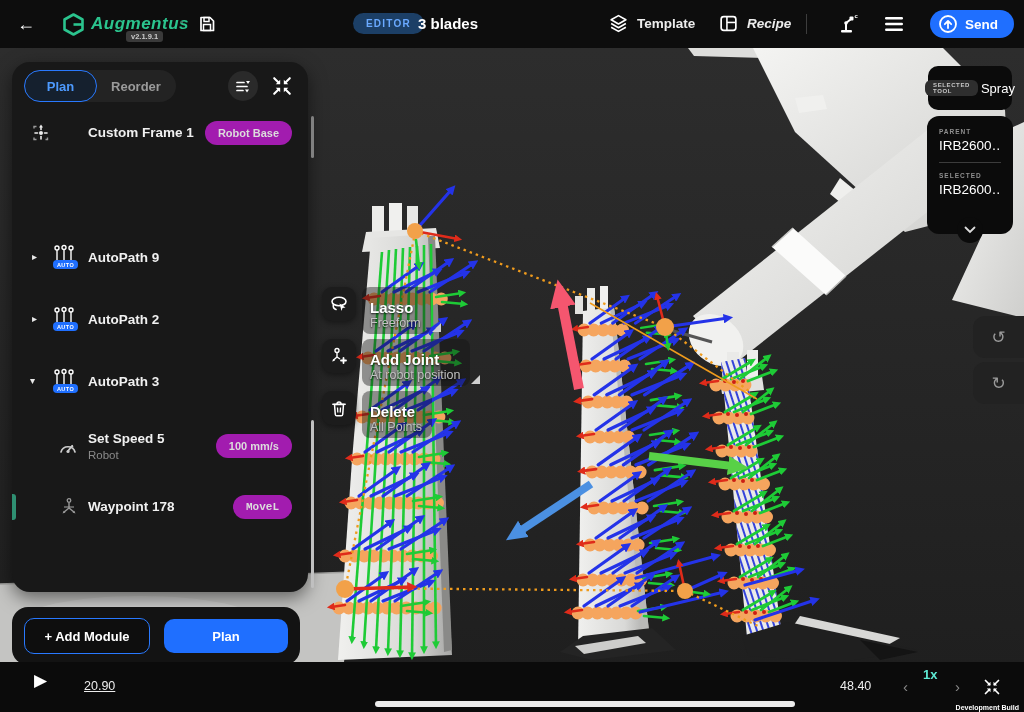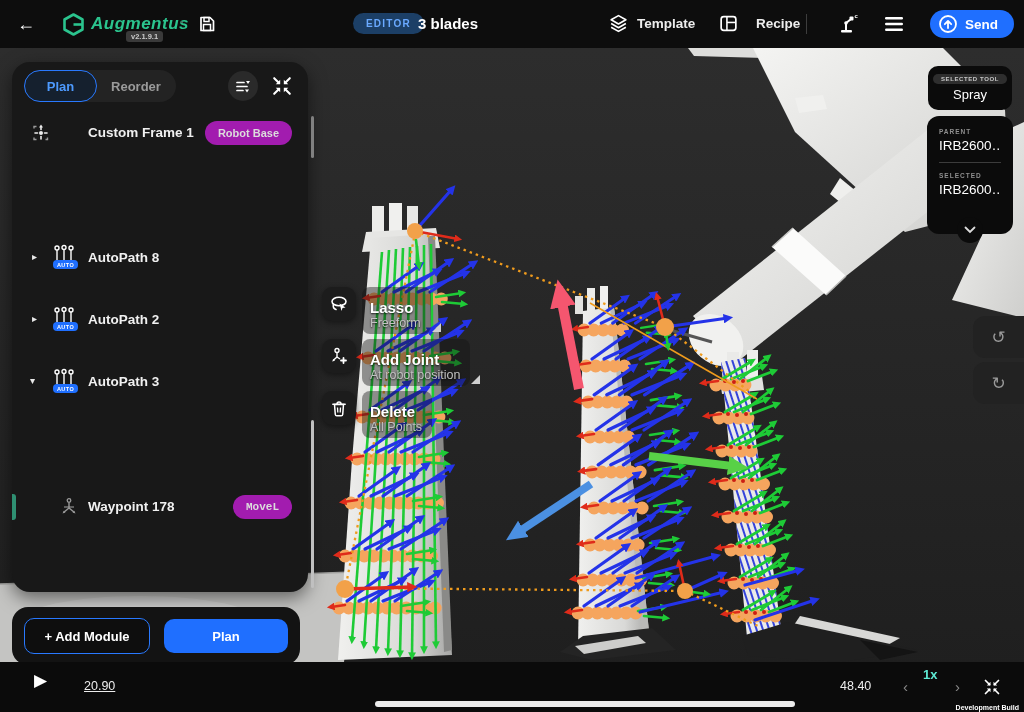--- a/index.html
+++ b/index.html
@@ -49,21 +49,21 @@
   .ctx-row{position:absolute;display:flex;align-items:flex-start;gap:6px;z-index:20;}
   .ctx-icon{width:34px;height:34px;background:#1c1c1c;border-radius:10px;display:flex;
       align-items:center;justify-content:center;box-shadow:0 2px 6px rgba(0,0,0,.45);}
   .ctx-text{background:rgba(18,18,18,.42);border-radius:8px;padding:12px 10px 4px 8px;position:relative;}
   .ctx-title{font-size:15px;font-weight:600;color:#fff;text-shadow:0 1px 2px rgba(0,0,0,.8);}
   .ctx-sub{font-size:12.5px;color:#c2c2c2;text-shadow:0 1px 2px rgba(0,0,0,.8);}
   .ctx-corner{position:absolute;right:-10px;bottom:2px;width:0;height:0;
       border-bottom:9px solid #cfcfcf;border-left:9px solid transparent;}
   
   #tool-card{left:928px;top:66px;width:84px;height:44px;background:#0b0b0b;border-radius:10px;
-      z-index:10;display:flex;flex-direction:column;align-items:center;justify-content:center;gap:3px;}
+      z-index:10;display:flex;flex-direction:row;align-items:center;justify-content:center;gap:3px;}
   #tool-tag{background:#2e2e2e;color:#c8c8c8;font-size:6px;font-weight:700;letter-spacing:.6px;
       padding:2px 8px;border-radius:6px;}
   #tool-name{font-size:13px;color:#fff;font-weight:500;}
   #sel-card{left:927px;top:116px;width:86px;height:118px;background:#0b0b0b;border-radius:12px;
       z-index:10;padding:12px 12px 0 12px;box-sizing:border-box;}
   .sel-label{font-size:6.5px;font-weight:700;letter-spacing:1px;color:#8f8f8f;}
   .sel-value{font-size:13.5px;color:#fff;font-weight:500;margin-top:3px;white-space:nowrap;
       overflow:hidden;}
   #sel-divider{border:none;border-top:1px solid #3c3c3c;margin:9px 0;}
   #sel-chevron{left:957px;top:217px;width:26px;height:26px;border-radius:50%;background:#0b0b0b;
@@ -332,21 +332,21 @@
   <span class="abs" style="left:418px;top:15px;font-size:15px;font-weight:600;color:#fff;">3 blades</span>
 
   <div class="abs" style="left:608px;top:13px;display:flex;align-items:center;gap:8px;">
     <svg width="21" height="21" viewBox="0 0 20 20">
       <polygon points="10,2.5 17,6.5 10,10.5 3,6.5" fill="none" stroke="#fff" stroke-width="1.6" stroke-linejoin="round"></polygon>
       <polyline points="3,10 10,14 17,10" fill="none" stroke="#fff" stroke-width="1.6" stroke-linejoin="round"></polyline>
       <polyline points="3,13.5 10,17.5 17,13.5" fill="none" stroke="#fff" stroke-width="1.6" stroke-linejoin="round"></polyline>
     </svg>
     <span class="tb-label">Template</span>
   </div>
-  <div class="abs" style="left:718px;top:13px;display:flex;align-items:center;gap:17px;">
+  <div class="abs" style="left:718px;top:13px;display:flex;align-items:center;gap:8px;font-style:italic;">
     <svg width="21" height="21" viewBox="0 0 20 20">
       <rect x="3" y="3.5" width="14" height="13" rx="2.5" fill="none" stroke="#fff" stroke-width="1.6"></rect>
       <line x1="8.5" y1="3.5" x2="8.5" y2="16.5" stroke="#fff" stroke-width="1.5"></line>
       <line x1="8.5" y1="9" x2="17" y2="9" stroke="#fff" stroke-width="1.5"></line>
     </svg>
     <span class="tb-label">Recipe</span>
   </div>
   <div class="abs" style="left:806px;top:14px;width:1px;height:20px;background:#3d3d3d;"></div>
   <div class="abs tb-icon" style="left:834px;top:11px;">
     <svg width="26" height="26" viewBox="0 0 26 26">
@@ -434,21 +434,21 @@
       <g stroke="#fff" stroke-width="1.4" fill="none">
         <circle cx="5" cy="4" r="2"></circle>
           <circle cx="12" cy="3.5" r="2"></circle>
           <circle cx="19" cy="4" r="2"></circle>
         <line x1="5" y1="6" x2="5" y2="16"></line>
           <line x1="12" y1="5.5" x2="12" y2="16"></line>
           <line x1="19" y1="6" x2="19" y2="16"></line>
       </g>
     </svg>
     <span class="auto-badge" style="left:41px;top:18px;">AUTO</span>
-    <span class="abs row-label" style="left:76px;top:8px;">AutoPath 8</span>
+    <span class="abs row-label" style="left:76px;top:8px;">AutoPath 9</span>
   </div>
 
   <div class="abs" style="left:0;top:242px;width:296px;height:34px;">
     <span class="abs caret" style="left:20px;top:9px;">▸</span>
     <svg class="abs" style="left:40px;top:2px;" width="24" height="20" viewBox="0 0 24 20">
       <g stroke="#fff" stroke-width="1.4" fill="none">
         <circle cx="5" cy="4" r="2"></circle>
           <circle cx="12" cy="3.5" r="2"></circle>
           <circle cx="19" cy="4" r="2"></circle>
         <line x1="5" y1="6" x2="5" y2="16"></line>
@@ -469,20 +469,31 @@
           <circle cx="19" cy="4" r="2"></circle>
         <line x1="5" y1="6" x2="5" y2="16"></line>
           <line x1="12" y1="5.5" x2="12" y2="16"></line>
           <line x1="19" y1="6" x2="19" y2="16"></line>
       </g>
     </svg>
     <span class="auto-badge" style="left:41px;top:18px;">AUTO</span>
     <span class="abs row-label" style="left:76px;top:8px;">AutoPath 3</span>
   </div>
 
+  <div class="abs" style="left:0;top:364px;width:296px;height:44px;">
+    <svg class="abs" style="left:45px;top:11px;" width="22" height="22" viewBox="0 0 22 22">
+      <path d="M4,15 a7.3,7.3 0 0 1 14,0" fill="none" stroke="#ccc" stroke-width="1.7" stroke-linecap="round"></path>
+      <line x1="11" y1="14" x2="15" y2="9" stroke="#ccc" stroke-width="1.8" stroke-linecap="round"></line>
+      <polygon points="15.8,7.8 13.5,9.5 16.5,10.5" fill="#ccc"></polygon>
+      <circle cx="11" cy="14.5" r="1.6" fill="#ccc"></circle>
+    </svg>
+    <span class="abs row-label" style="left:76px;top:5px;">Set Speed 5</span>
+    <span class="abs row-sub" style="left:76px;top:23px;">Robot</span>
+    <span class="badge" style="top:8px;">100 mm/s</span>
+  </div>
 
   <div class="abs" style="left:0;top:430px;width:296px;height:30px;">
     <span class="green-bar" style="top:2px;"></span>
     <svg class="abs" style="left:46px;top:4px;" width="22" height="22" viewBox="0 0 22 22">
       <circle cx="11" cy="4.5" r="1.8" fill="none" stroke="#9a9a9a" stroke-width="1.3"></circle>
       <line x1="11" y1="6.5" x2="11" y2="12" stroke="#9a9a9a" stroke-width="1.4"></line>
       <line x1="11" y1="12" x2="5.5" y2="16.5" stroke="#9a9a9a" stroke-width="1.4"></line>
       <line x1="11" y1="12" x2="16.5" y2="16.5" stroke="#9a9a9a" stroke-width="1.4"></line>
       <polygon points="4.5,17.5 7.5,16.5 5.8,14.8" fill="#9a9a9a"></polygon>
       <polygon points="17.5,17.5 14.5,16.5 16.2,14.8" fill="#9a9a9a"></polygon>

